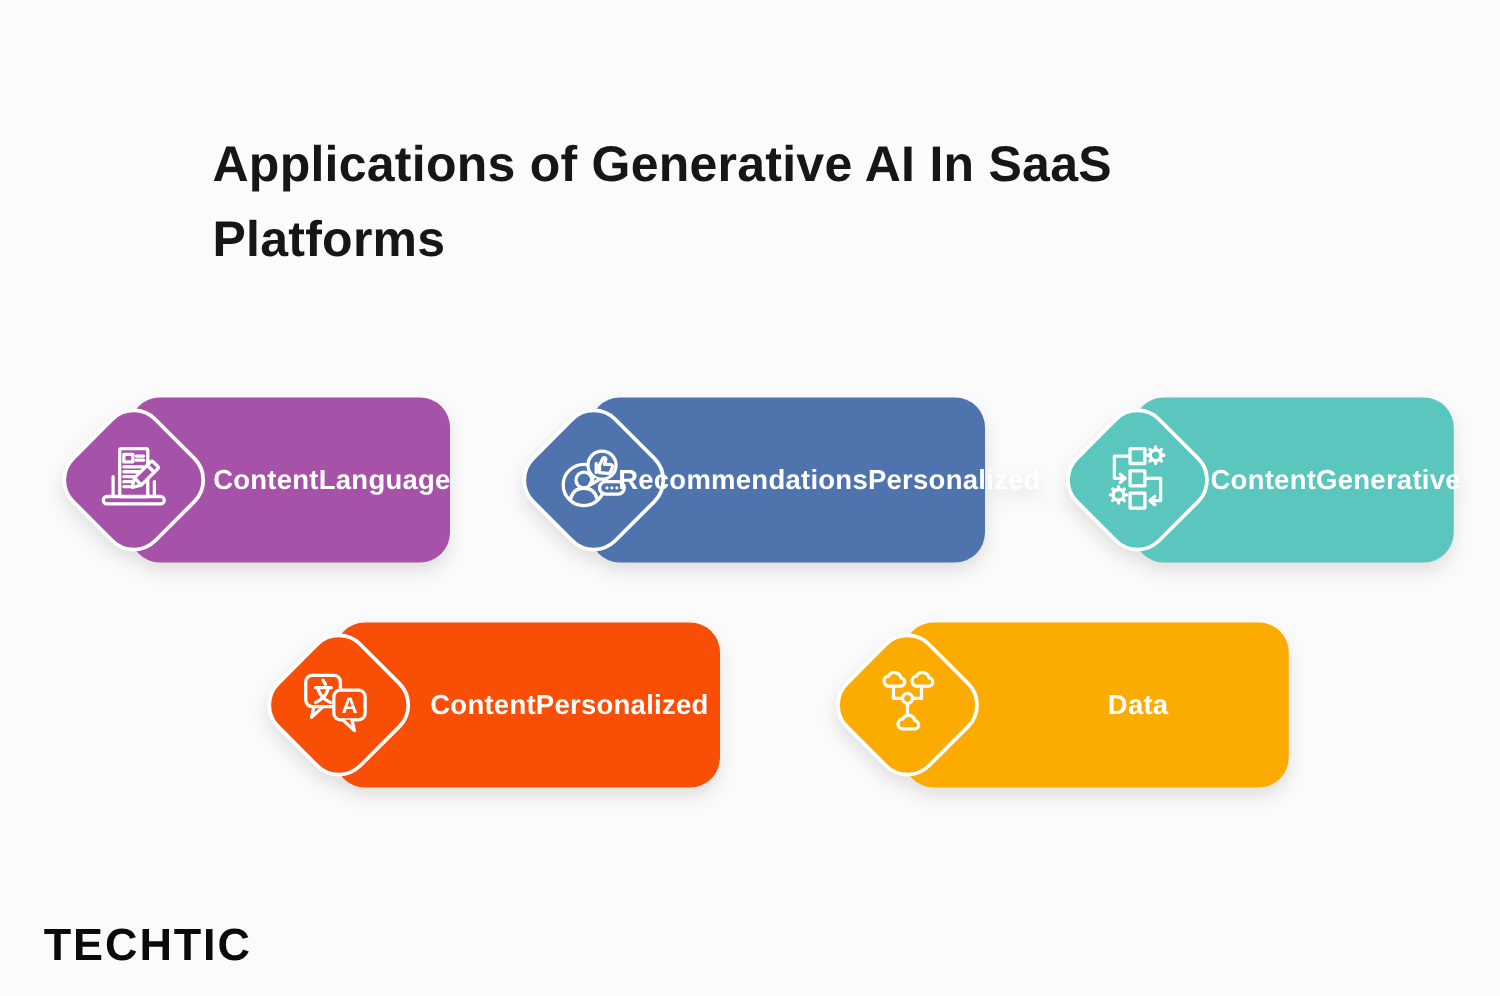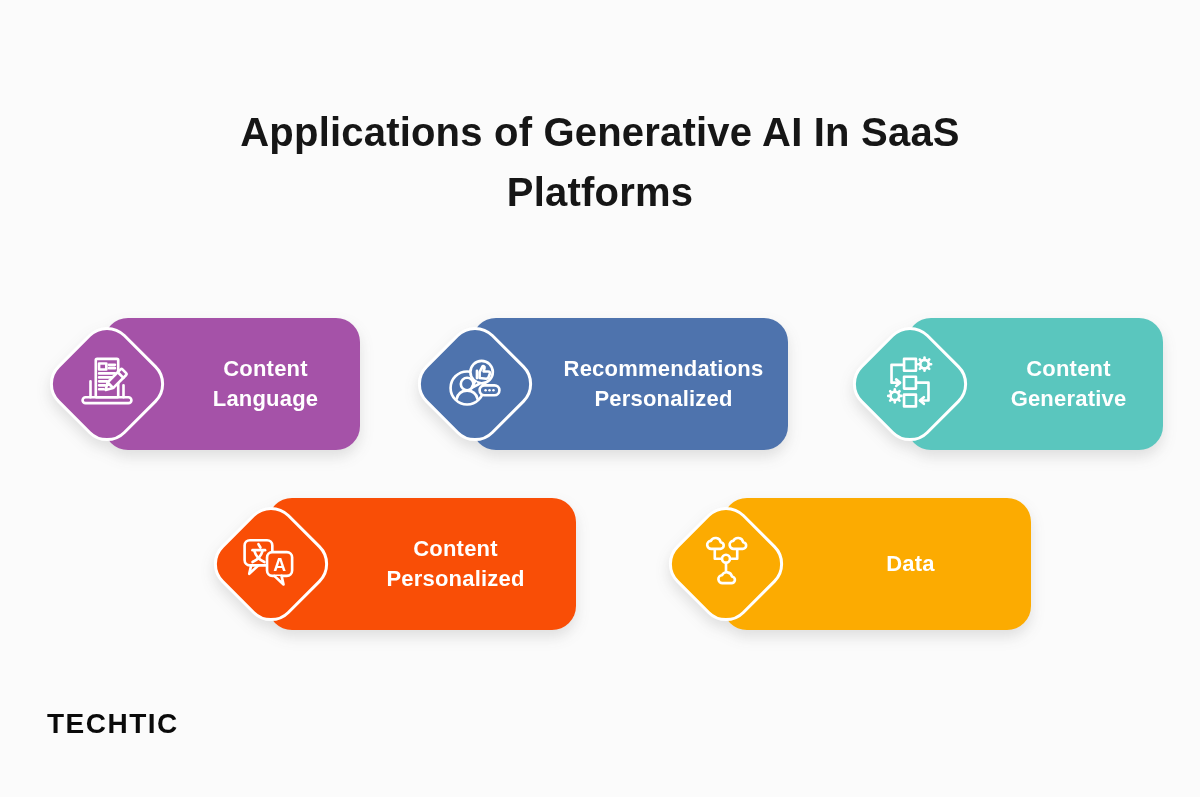--- a/index.html
+++ b/index.html
@@ -10,21 +10,20 @@
     position:relative;
     overflow:hidden;
   }
   .stage { position:absolute; inset:0; }
 
   .title {
     position:absolute;
     top:102px; left:0; right:0;
     margin:0 auto;
     max-width:860px;
-    text-align:center;
     font-size:40px;
     font-weight:700;
     line-height:60px;
     color:#161616;
     letter-spacing:0.2px;
   }
 
   .card {
     position:absolute;
     height:132px;
@@ -47,38 +46,37 @@
   }
   .card-icon {
     position:absolute;
     left:34px; top:33px;
     width:66px; height:66px;
   }
   .card-icon svg { width:100%; height:100%; display:block; }
   .card-label {
     position:absolute;
     left:145px; right:14px; top:0; bottom:0;
-    display:flex; flex-direction:column;
+    display:flex; 
     align-items:center; justify-content:center;
     text-align:center;
     color:#ffffff;
     font-size:22px;
     font-weight:700;
     line-height:30px;
     letter-spacing:0.2px;
   }
 
   .logo {
     position:absolute;
-    left:35px; top:708px;
-    font-size:28px;
+    left:35px; top:735px;
+    font-size:36px;
     font-weight:800;
     letter-spacing:1.5px;
     color:#0a0a0a;
-    margin-left:12px;
   }
 
   
   #card-content-creation            { left:40px;  top:318px; width:320px; }
   #card-personalized-recommendations{ left:408px; top:318px; width:380px; }
   #card-design-automation           { left:843px; top:318px; width:320px; }
   #card-language-translation        { left:204px; top:498px; width:372px; }
   #card-data-augmentation           { left:659px; top:498px; width:372px; }
 
   .icon-stroke { stroke:#ffffff; stroke-width:4; fill:none; stroke-linecap:round; stroke-linejoin:round; }

